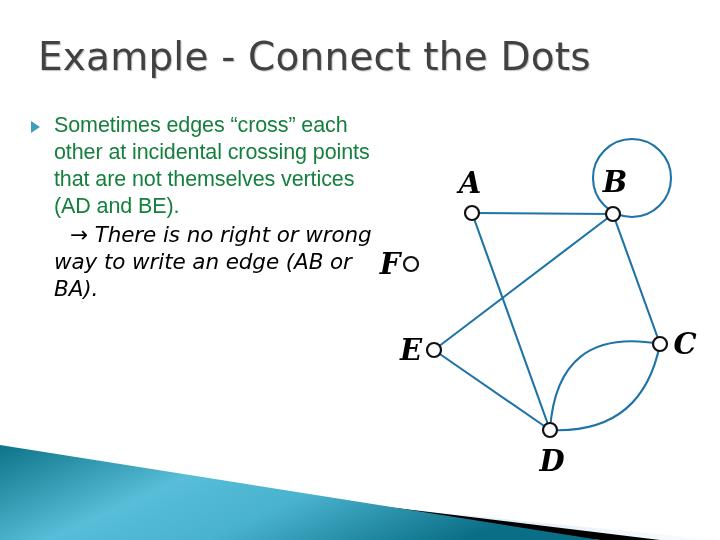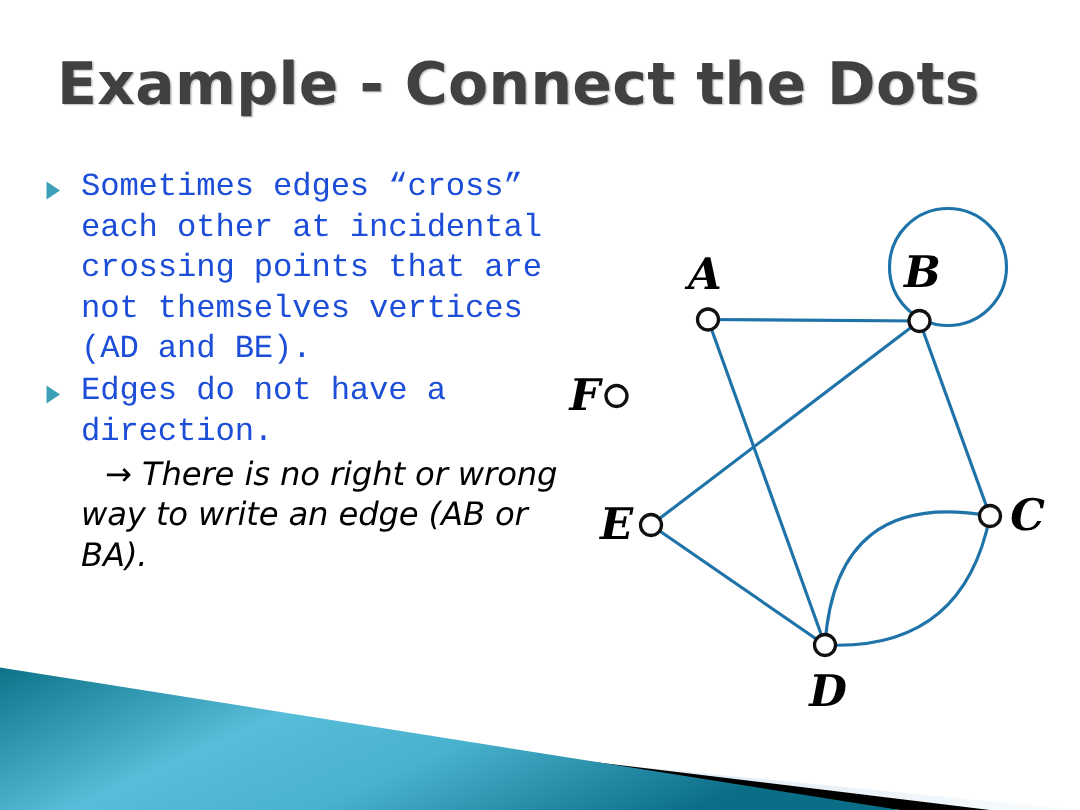--- a/index.html
+++ b/index.html
@@ -25,21 +25,21 @@
 
   
   #title {
     position: absolute;
     left: 38px;
     top: 26px;
     width: 640px;
     height: 62px;
     font-family: "DejaVu Sans", sans-serif;
     font-size: 39px;
-    font-weight: 700;
+    font-weight: 400;
     color: #414141;
     letter-spacing: 0.2px;
     text-shadow: 1px 1px 1px rgba(140,140,140,0.55);
     white-space: nowrap;
     line-height: 62px;
   }
 
   
   #body {
     position: absolute;
@@ -58,24 +58,24 @@
     left: 3px;
     top: 9px;
     width: 0;
     height: 0;
     border-top: 6px solid transparent;
     border-bottom: 6px solid transparent;
     border-left: 9px solid #3EA0B8;
   }
   .bullet-text {
     display: block;
-    font-family: Liberation Mono, monospace;
+    font-family: Liberation Sans, sans-serif;
     font-size: 21.5px;
     line-height: 27px;
-    color: #1d4ed8;
+    color: #15803d;
     letter-spacing: -0.1px;
   }
   .sub-text {
     display: block;
     padding-left: 26px;
     font-family: "DejaVu Sans", sans-serif;
     font-size: 21.5px;
     line-height: 27px;
     color: #000000;
     letter-spacing: -0.1px;
@@ -111,24 +111,20 @@
 
   <div id="title">Example - Connect the Dots</div>
 
   <div id="body">
 
     <div class="bullet-row">
       <span class="bullet-marker"></span>
       <span class="bullet-text">Sometimes edges “cross” each other at incidental crossing points that are not themselves vertices (AD and BE).</span>
     </div>
 
-    <div class="bullet-row">
-      <span class="bullet-marker"></span>
-      <span class="bullet-text">Edges do not have a direction.</span>
-    </div>
 
     <div class="sub-text">→ There is no right or wrong way to write an edge (AB or BA).</div>
   </div>
 
   <div id="graph">
     <svg width="345" height="365" viewBox="0 0 345 365" xmlns="http://www.w3.org/2000/svg">
       <g id="edge-layer">
           <circle cx="262" cy="58" r="39" fill="none" stroke="#1E73A8" stroke-width="2.1"></circle>
           <line x1="102" y1="93" x2="243" y2="94" stroke="#1E73A8" stroke-width="2.1" stroke-linecap="round"></line>
           <line x1="102" y1="93" x2="180" y2="310" stroke="#1E73A8" stroke-width="2.1" stroke-linecap="round"></line>

